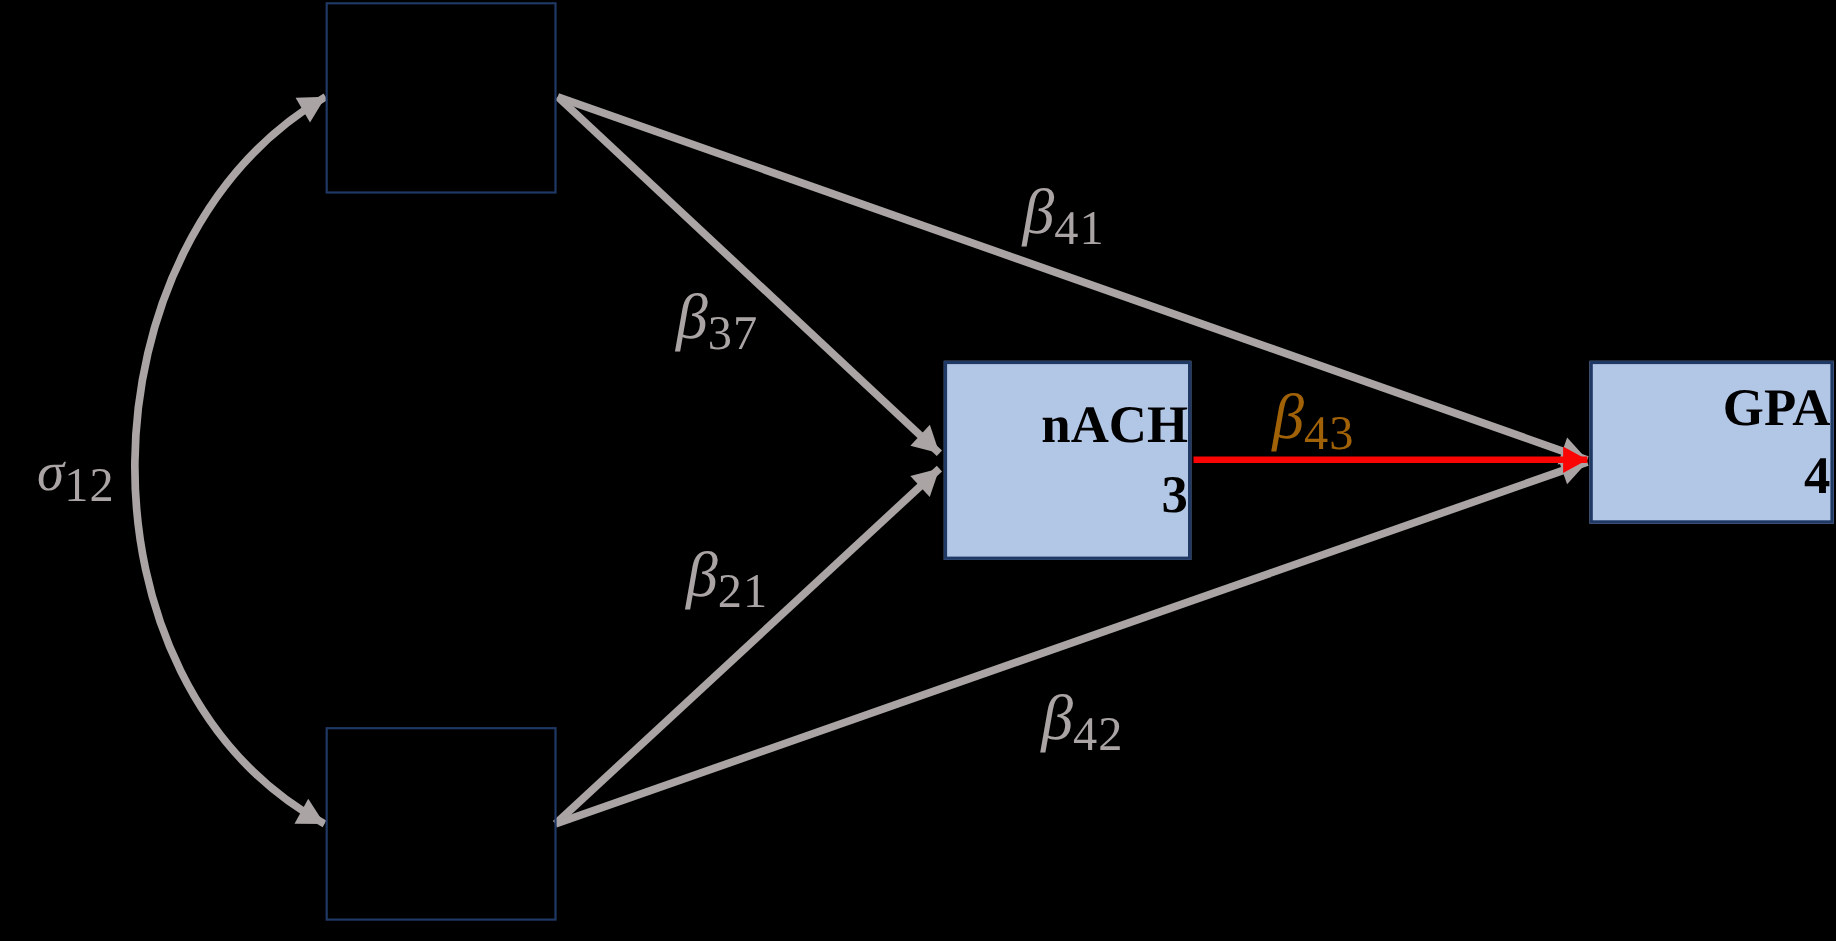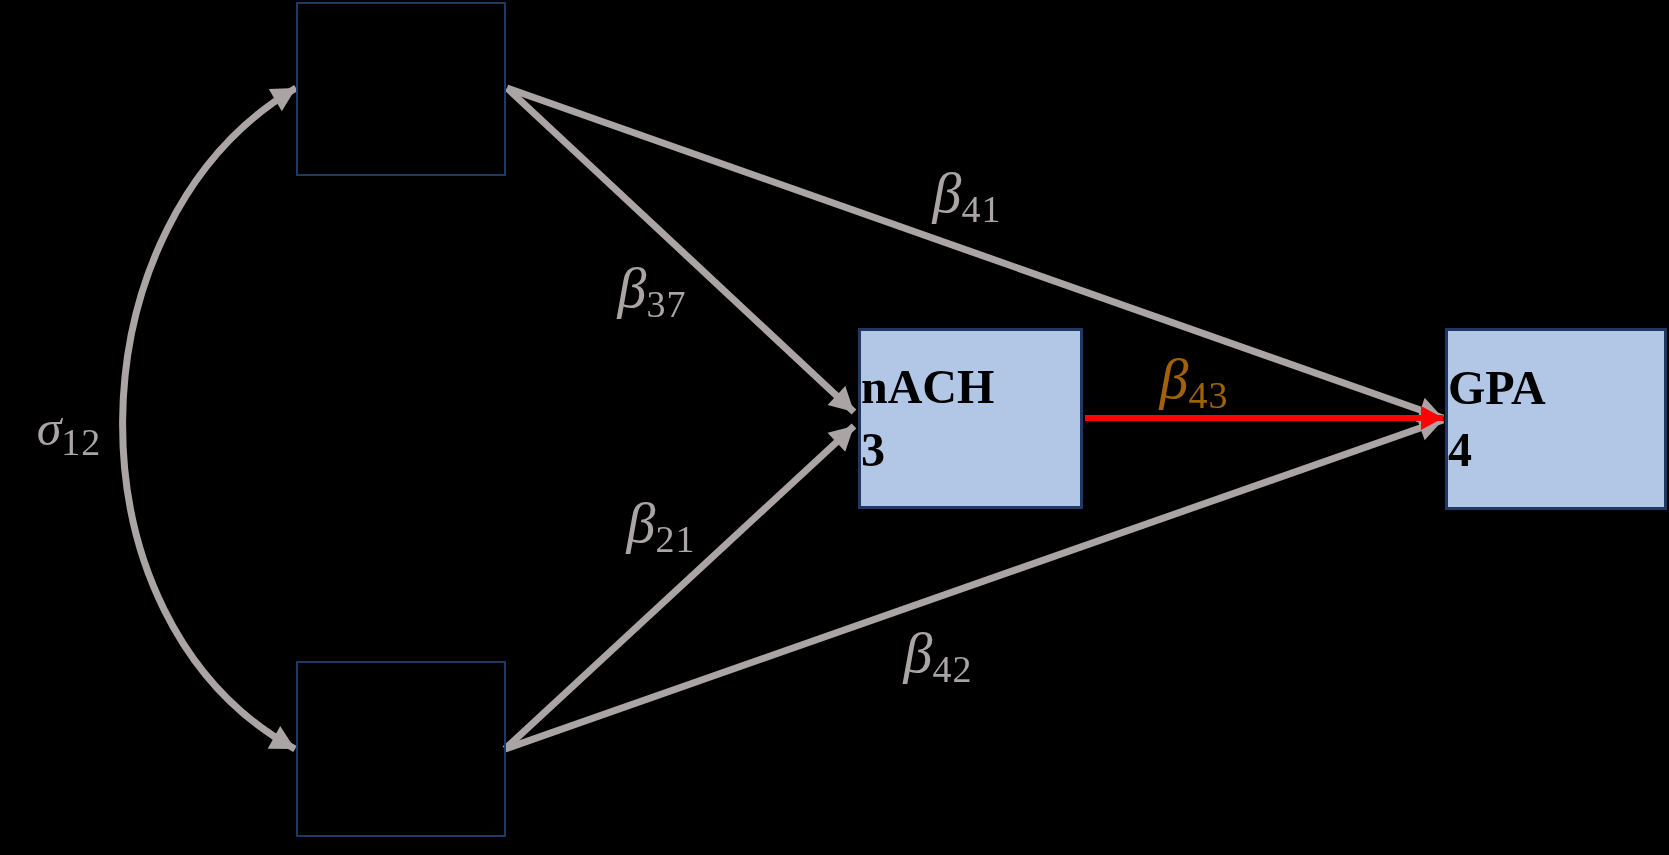--- a/index.html
+++ b/index.html
@@ -28,42 +28,42 @@
   }
   .node-empty {
     border: 2px solid #1f3864;
     background: transparent;
   }
   .node-filled {
     border: 3px solid #1f3864;
     background: #b2c6e6;
     display: flex;
     flex-direction: column;
-    align-items: flex-start;
+    align-items: flex-end;
     justify-content: center;
     color: #000000;
     font-weight: bold;
     font-size: 48px;
     line-height: 1.3;
     text-align: center;
   }
   .path-label {
     position: absolute;
     transform: translate(-50%, -50%);
     color: #aaa4a4;
     font-size: 58px;
     line-height: 1;
     white-space: nowrap;
   }
   .path-label .sym {
     font-style: italic;
   }
   .path-label .sub {
     font-style: normal;
-    font-size: 38px;
+    font-size: 44px;
     position: relative;
     bottom: -10px;
     letter-spacing: 1px;
   }
   .path-label.red {
     color: #a16207;
   }
 </style>
 </head>
 <body>
@@ -98,42 +98,42 @@
 
   <div class="node node-empty" style="left:296px; top:2px; width:210px; height:174px;"></div>
 
   <div class="node node-empty" style="left:296px; top:661px; width:210px; height:176px;"></div>
 
   <div class="node node-filled" style="left:858px; top:328px; width:225px; height:181px;">
     <div>nACH</div>
     <div>3</div>
   </div>
 
-  <div class="node node-filled" style="left:1445px; top:328px; width:222px; height:182px;">
+  <div class="node node-filled" style="left:1445px; top:328px; width:222px; height:148px;">
     <div>GPA</div>
     <div>4</div>
   </div>
 
   <div class="path-label" style="left:69px; top:428px; font-size:50px;">
     <span class="sym">σ</span><span class="sub">12</span>
   </div>
 
   <div class="path-label" style="left:652px; top:288px;">
     <span class="sym">β</span><span class="sub">37</span>
   </div>
 
   <div class="path-label" style="left:967px; top:193px;">
     <span class="sym">β</span><span class="sub">41</span>
   </div>
 
   <div class="path-label" style="left:661px; top:523px;">
     <span class="sym">β</span><span class="sub">21</span>
   </div>
 
-  <div class="path-label" style="left:938px; top:653px;">
+  <div class="path-label" style="left:984px; top:653px;">
     <span class="sym">β</span><span class="sub">42</span>
   </div>
 
   <div class="path-label red" style="left:1194px; top:379px;">
     <span class="sym">β</span><span class="sub">43</span>
   </div>
 
 </div>
 
 </body></html>

